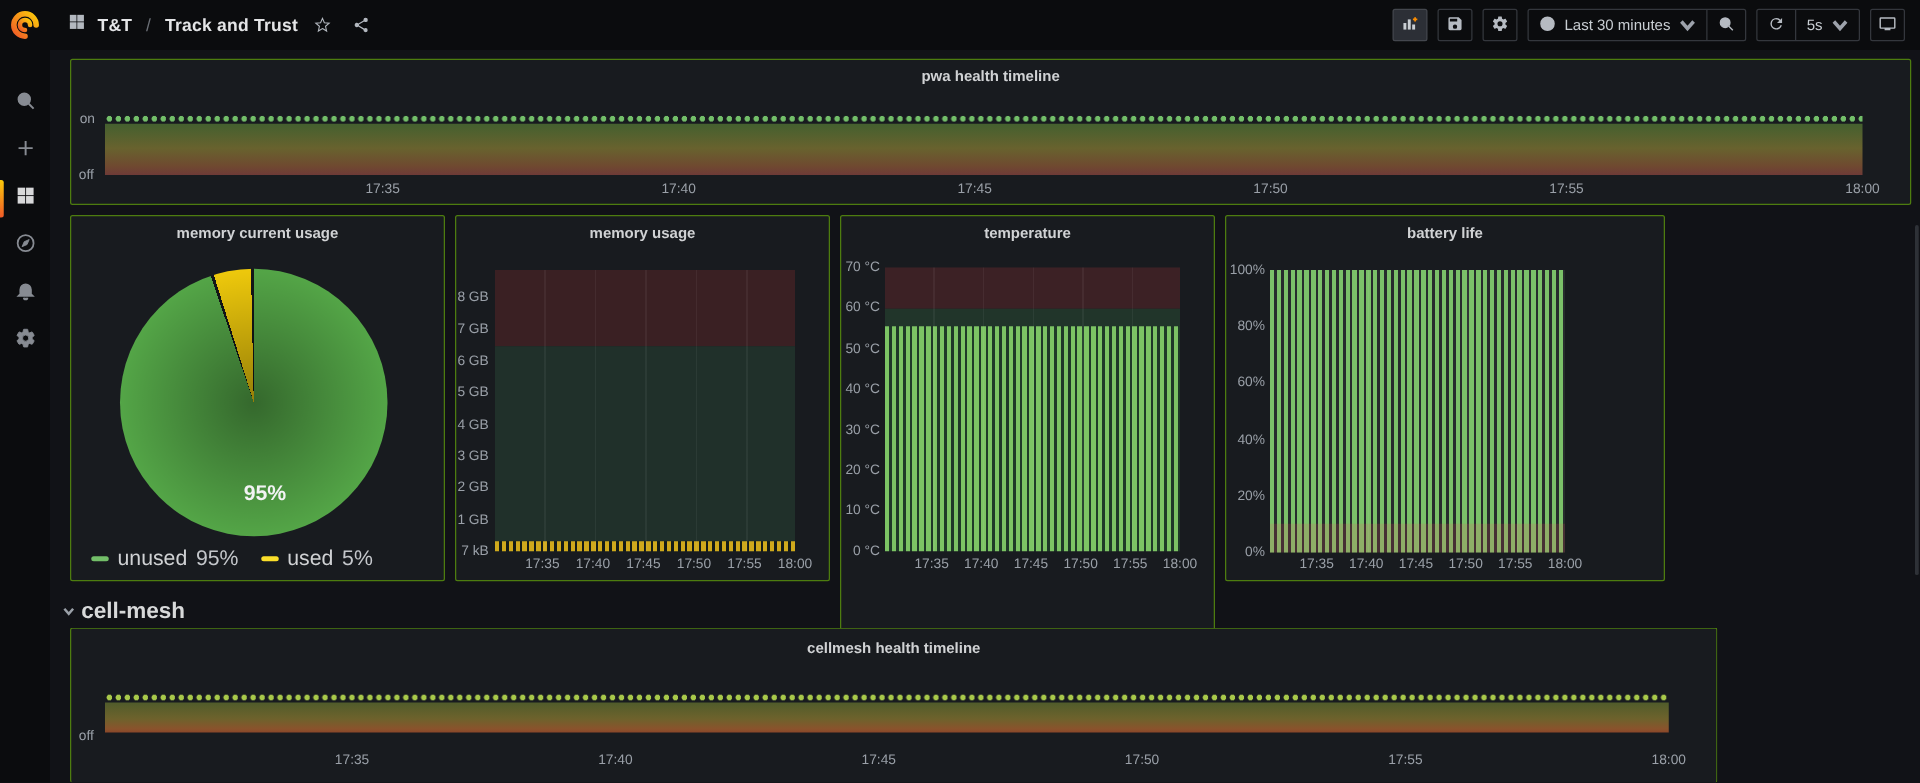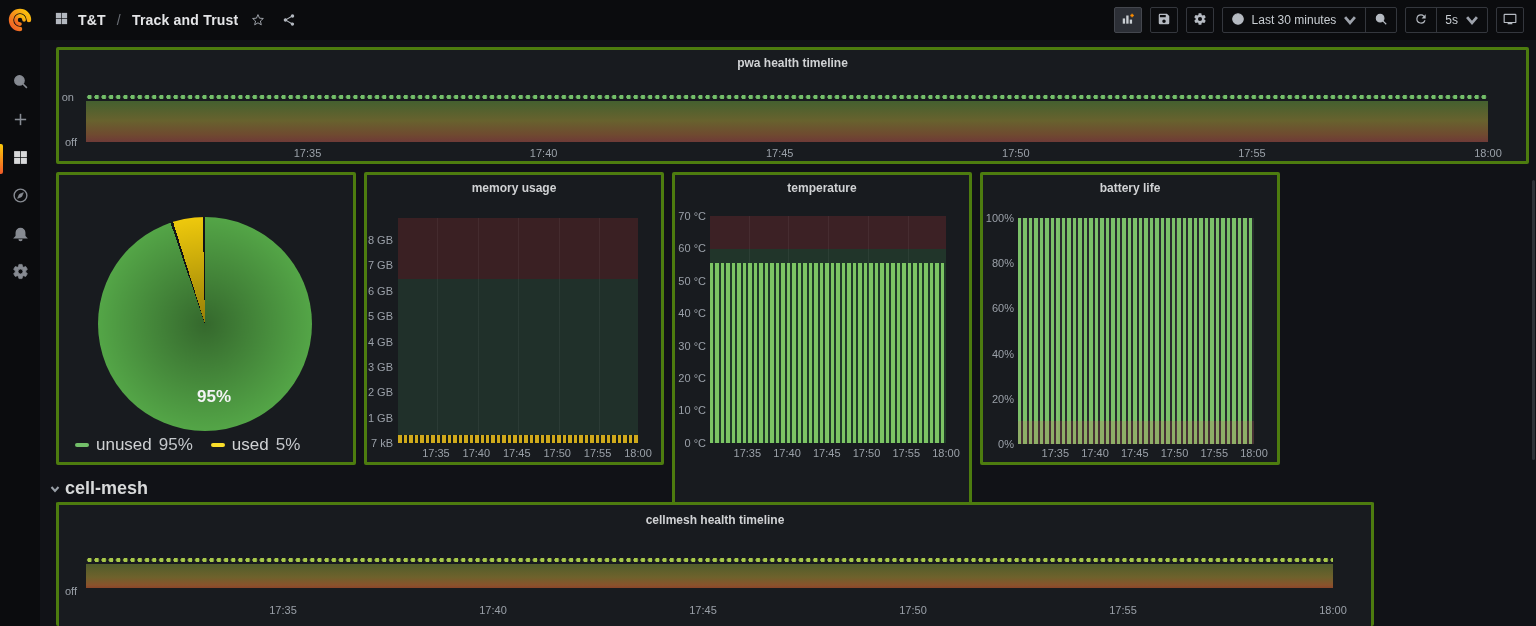--- a/index.html
+++ b/index.html
@@ -32,21 +32,21 @@
     color:#c9ced3; font-size:12px; font-weight:500; }
   .tb-btn svg { width:14px; height:14px; fill:#b6bbc2; }
   .tb-btn.hl { background:#2c2f36; border-color:#44474e; }
   .tb-group { display:flex; align-items:stretch; border:1px solid #34373d; border-radius:2px; height:26px; cursor:pointer; }
   .tb-seg { display:flex; align-items:center; gap:7px; padding:0 8px; font-size:12px; font-weight:500; color:#c9ced3; }
   .tb-seg + .tb-seg { border-left:1px solid #34373d; }
   .tb-seg svg { width:14px; height:14px; fill:#b6bbc2; }
   .chev { width:9px; height:9px; fill:none !important; stroke:#9da2ab; stroke-width:2; }
 
   
-  .panel { position:absolute; background:#181b1f; border:3px solid #4d7c0f; border-radius:2px; }
+  .panel { position:absolute; background:#181b1f; border:1px solid #4d7c0f; border-radius:2px; }
   .ptitle { position:absolute; top:6px; left:0; right:0; text-align:center;
     font-size:12px; font-weight:700; color:#d0d2d4; cursor:pointer; }
 
   .tick { position:absolute; transform:translateX(-50%); font-size:11px; color:#9aa0a8; white-space:nowrap; }
   .yTick { position:absolute; right:0; transform:translateY(-50%); font-size:11px; color:#9aa0a8; white-space:nowrap; }
 
   
   .tl-ylab { position:absolute; font-size:11px; color:#9aa0a8; }
   .tl-plot { position:absolute; left:27px; right:38px; top:0; bottom:0; }
   .dots { position:absolute; left:0; right:0; height:6px;
@@ -267,20 +267,21 @@
         <span class="tick" style="left: 32.64%;">17:40</span>
         <span class="tick" style="left: 49.48%;">17:45</span>
         <span class="tick" style="left: 66.32%;">17:50</span>
         <span class="tick" style="left: 83.16%;">17:55</span>
         <span class="tick" style="left: 100%;">18:00</span>
       </div>
   </div>
 </div>
 
 <div class="panel" id="panel-pie" style="left:56px;top:172px;width:300px;height:293px;">
+  <div class="ptitle">memory current usage</div>
   <div class="pie"></div>
   <div class="pie-label">95%</div>
   <div class="legend">
     <div class="leg-item">
       <span class="swatch green"></span>
       <span>unused</span>
       <span class="leg-val">95%</span>
     </div>
     <div class="leg-item">
       <span class="swatch yellow"></span>
@@ -344,21 +345,21 @@
 
   <span class="tick" style="left: 15.8%;">17:35</span>
       <span class="tick" style="left: 32.64%;">17:40</span>
       <span class="tick" style="left: 49.48%;">17:45</span>
       <span class="tick" style="left: 66.32%;">17:50</span>
       <span class="tick" style="left: 83.16%;">17:55</span>
       <span class="tick" style="left: 100%;">18:00</span>
     </div>
 </div>
 
-<div class="panel" id="panel-batt" style="left:980px;top:172px;width:300px;height:293px;">
+<div class="panel" id="panel-batt" style="left:980px;top:172px;width:352px;height:293px;">
   <div class="ptitle">battery life</div>
   <div class="bc-yaxis">
 
   <span class="yTick" style="top: 0%;">100%</span>
       <span class="yTick" style="top: 20%;">80%</span>
       <span class="yTick" style="top: 40%;">60%</span>
       <span class="yTick" style="top: 60%;">40%</span>
       <span class="yTick" style="top: 80%;">20%</span>
       <span class="yTick" style="top: 100%;">0%</span>
     </div>

